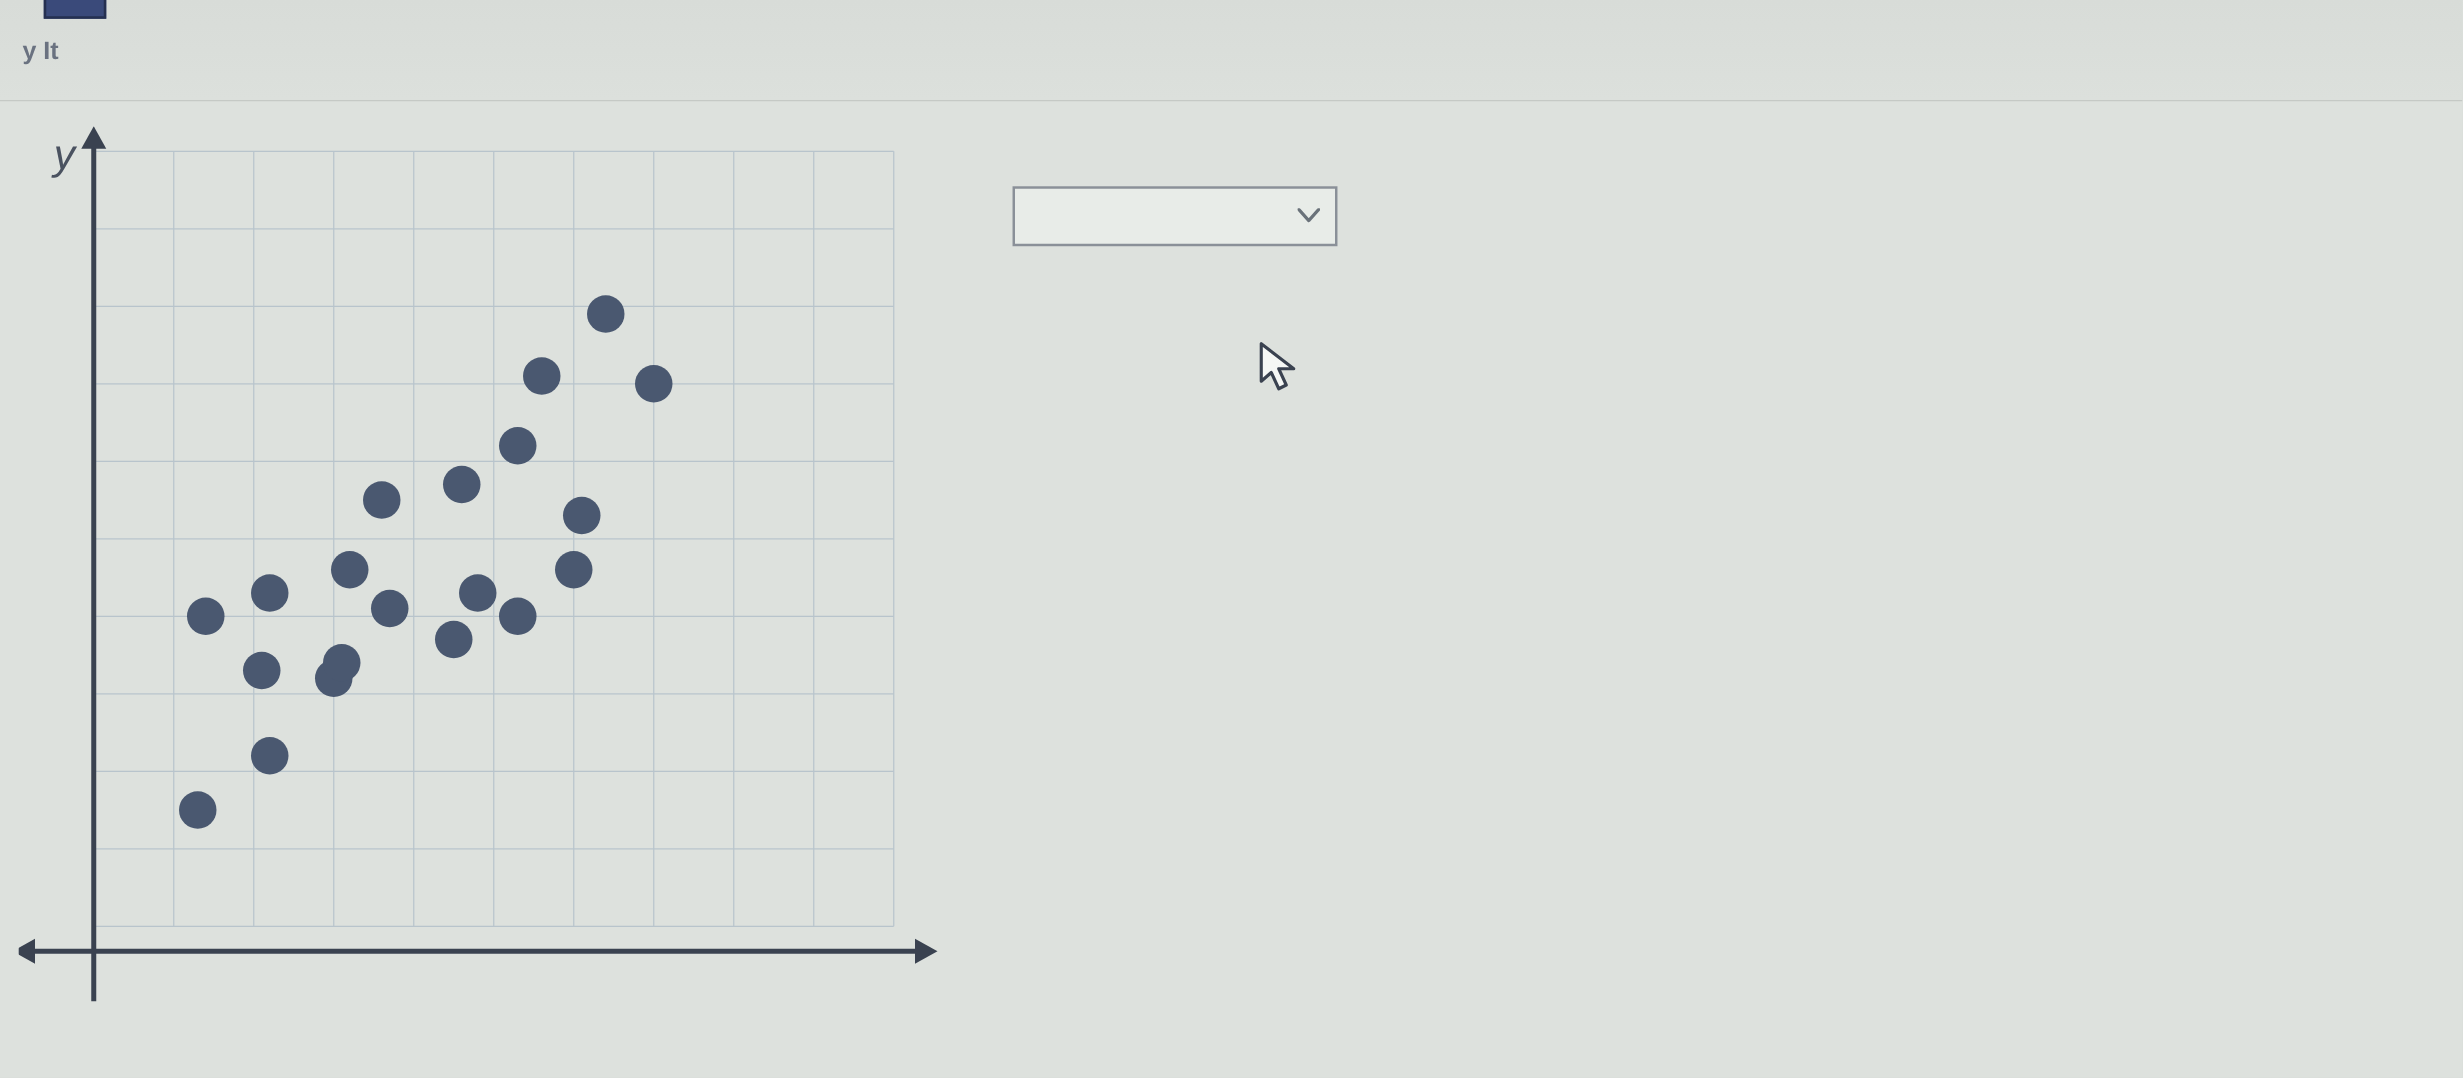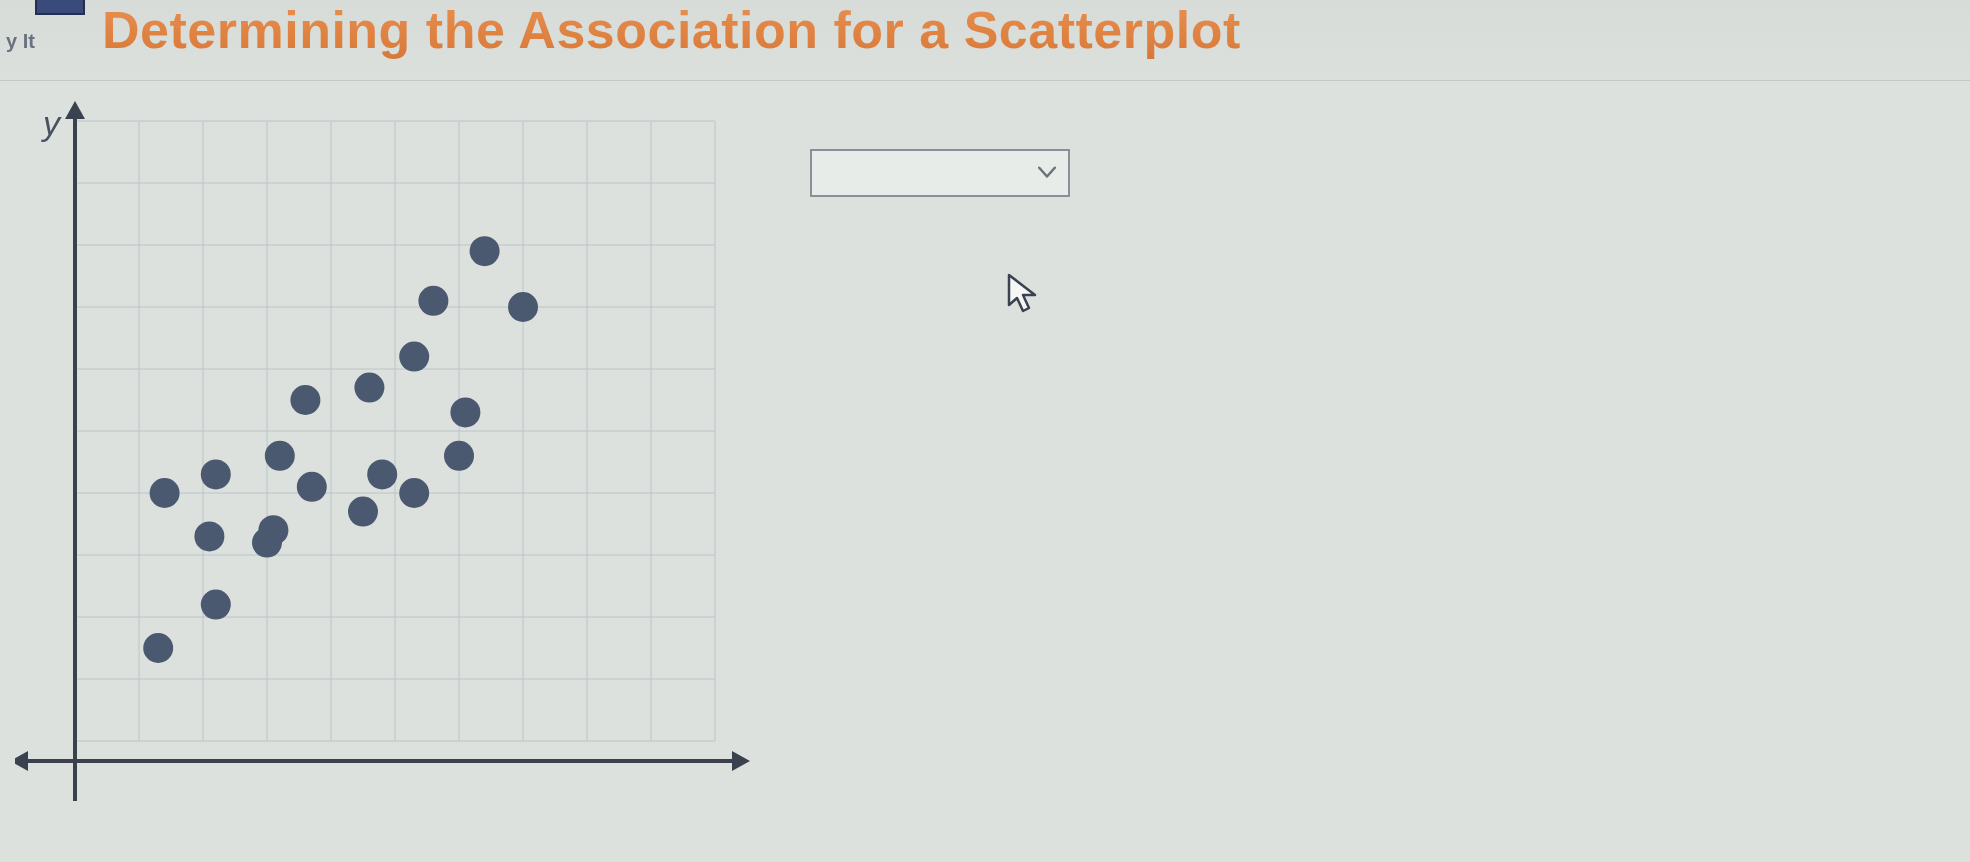--- a/index.html
+++ b/index.html
@@ -20,21 +20,21 @@
       height: 80px;
       background: linear-gradient(to bottom, #d8dcd8 0%, #dce0dc 100%);
     }
     .side-tab {
       position: absolute;
       left: 0;
       top: 30px;
       color: #6a7280;
       font-size: 20px;
       font-weight: bold;
-      padding-left: 6px;
+      padding-left: 18px;
     }
     .icon-square {
       position: absolute;
       left: 35px;
       top: -20px;
       width: 50px;
       height: 35px;
       background: #3a4a7a;
       border: 2px solid #253050;
     }
@@ -112,21 +112,20 @@
       top: 192px;
       pointer-events: none;
       z-index: 50;
     }
   </style>
 </head>
 <body>
 
 <div class="header-area">
   <div class="icon-square"></div>
-  <h1 class="title">Determining the Association for a Scatterplot</h1>
   <div class="side-tab">y It</div>
 </div>
 
 <div class="content-area">
 
   <div class="chart-panel">
     <svg class="chart-svg" viewBox="0 0 740 720">
 
       <g>
 

